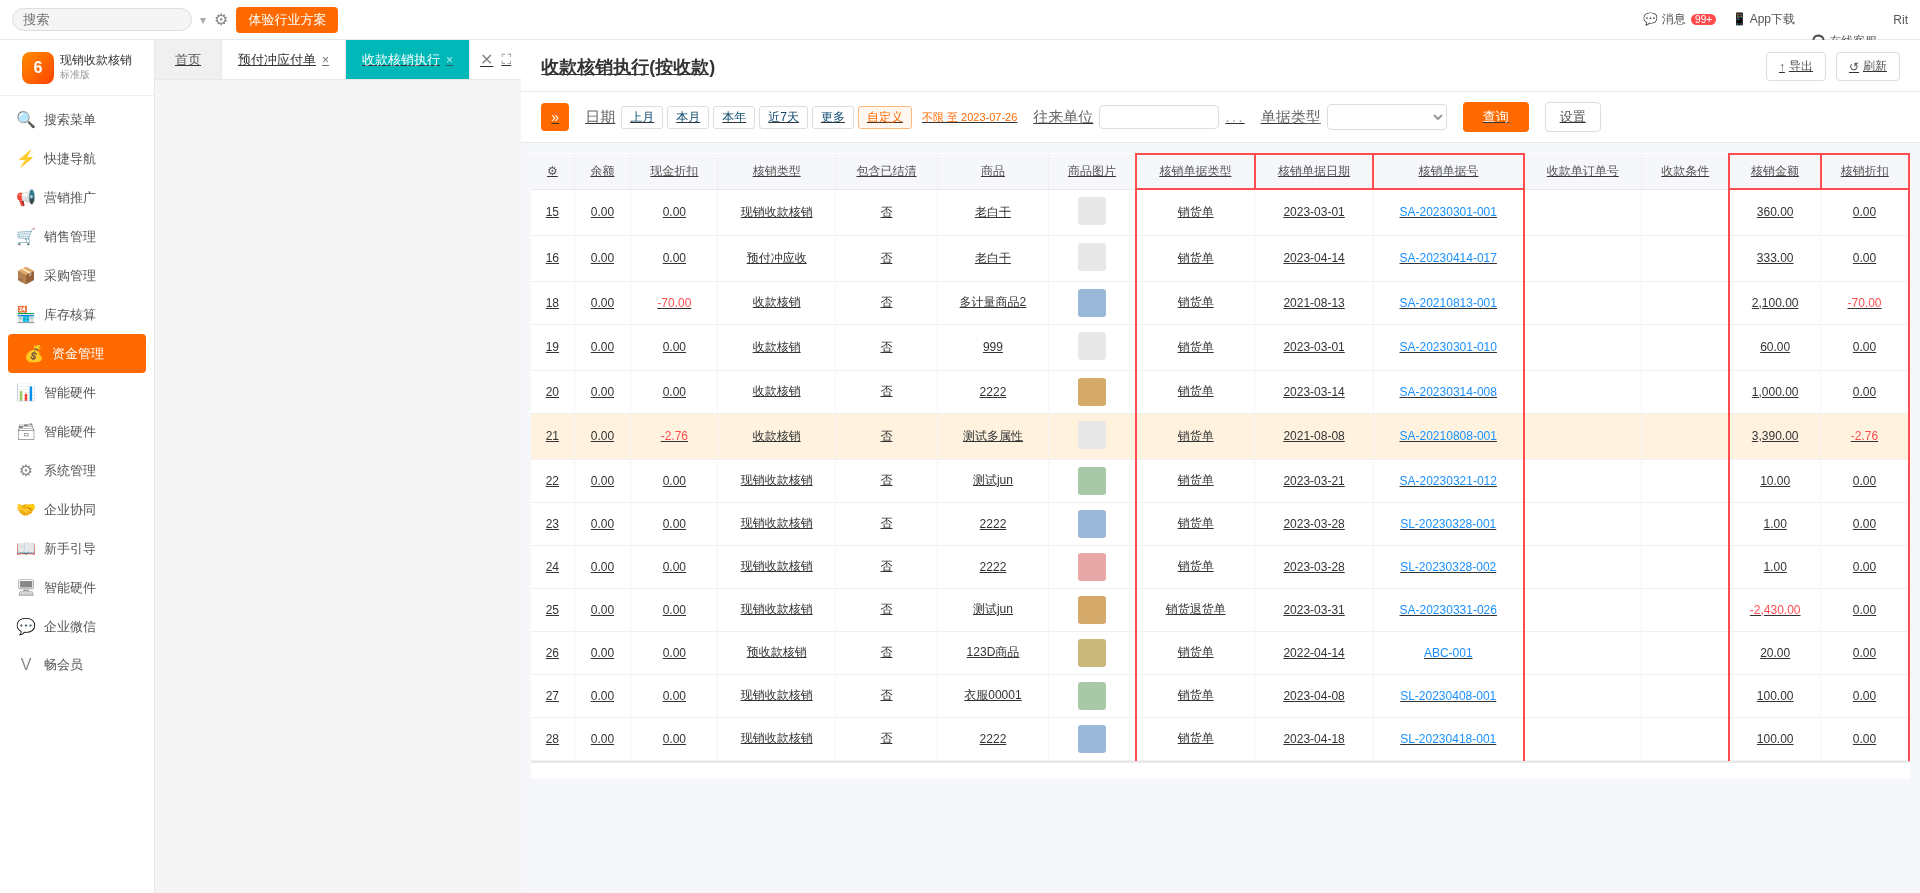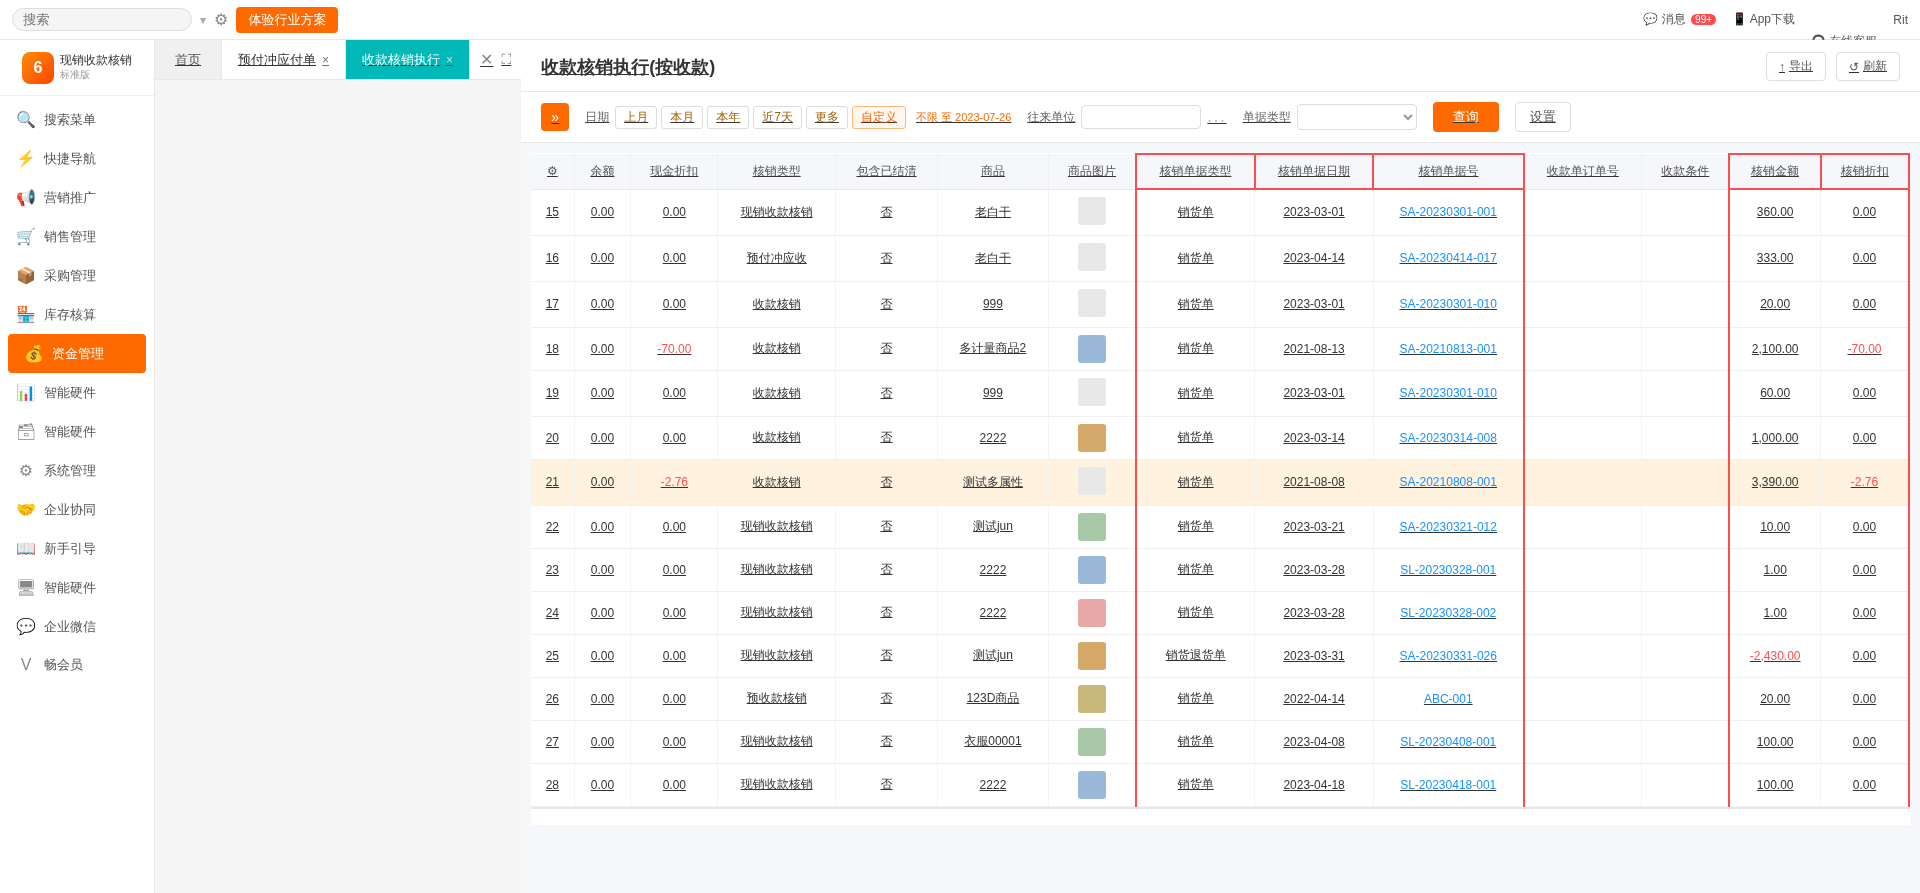--- a/index.html
+++ b/index.html
@@ -228,33 +228,33 @@
       cursor: pointer;
       font-size: 14px;
     }
     .filter-group {
       display: flex;
       align-items: center;
       gap: 6px;
       font-size: 12px;
       color: #666;
     }
-    .filter-label { color: #666; font-size: 12px; }
+    .filter-label { color: #666; font-size: 15px; }
     .date-btns {
       display: flex;
       gap: 4px;
     }
     .date-btn {
       padding: 2px 8px;
       border: 1px solid #ddd;
       background: #fff;
       border-radius: 3px;
       cursor: pointer;
       font-size: 12px;
-      color: #a16207;
+      color: #0c4a6e;
     }
     .date-btn.custom {
       background: #fff7f0;
       border-color: #ffb87a;
       color: #ff6a00;
     }
     .date-range {
       color: #ff6a00;
       font-size: 11px;
     }
@@ -594,36 +594,20 @@
       <td><div class="thumb-placeholder" style="background:#e8e8e8;"> </div></td>
       <td style="border-left:2px solid #ff4d4f;border-right:1px solid #f5f5f5;">销货单</td>
       <td style="border-left:1px solid #f5f5f5;border-right:1px solid #f5f5f5;">2023-04-14</td>
       <td style="border-right:2px solid #ff4d4f;"><a class="link-cell">SA-20230414-017</a></td>
       <td></td>
       <td></td>
       <td class="" style="border-left:2px solid #ff4d4f;">333.00</td>
       <td class="" style="border-right:2px solid #ff4d4f;">0.00</td>
     </tr>
               <tr>
-      <td>17</td>
-      <td>0.00</td>
-      <td class="">0.00</td>
-      <td>收款核销</td>
-      <td>否</td>
-      <td>999</td>
-      <td><div class="thumb-placeholder" style="background:#e8e8e8;"> </div></td>
-      <td style="border-left:2px solid #ff4d4f;border-right:1px solid #f5f5f5;">销货单</td>
-      <td style="border-left:1px solid #f5f5f5;border-right:1px solid #f5f5f5;">2023-03-01</td>
-      <td style="border-right:2px solid #ff4d4f;"><a class="link-cell">SA-20230301-010</a></td>
-      <td></td>
-      <td></td>
-      <td class="" style="border-left:2px solid #ff4d4f;">20.00</td>
-      <td class="" style="border-right:2px solid #ff4d4f;">0.00</td>
-    </tr>
-              <tr>
       <td>18</td>
       <td>0.00</td>
       <td class="negative">-70.00</td>
       <td>收款核销</td>
       <td>否</td>
       <td>多计量商品2</td>
       <td>
                   <div style="width:28px;height:28px;background:#9ab8d8;border-radius:3px;margin:auto;"></div>
                 </td>
       <td style="border-left:2px solid #ff4d4f;border-right:1px solid #f5f5f5;">销货单</td>

